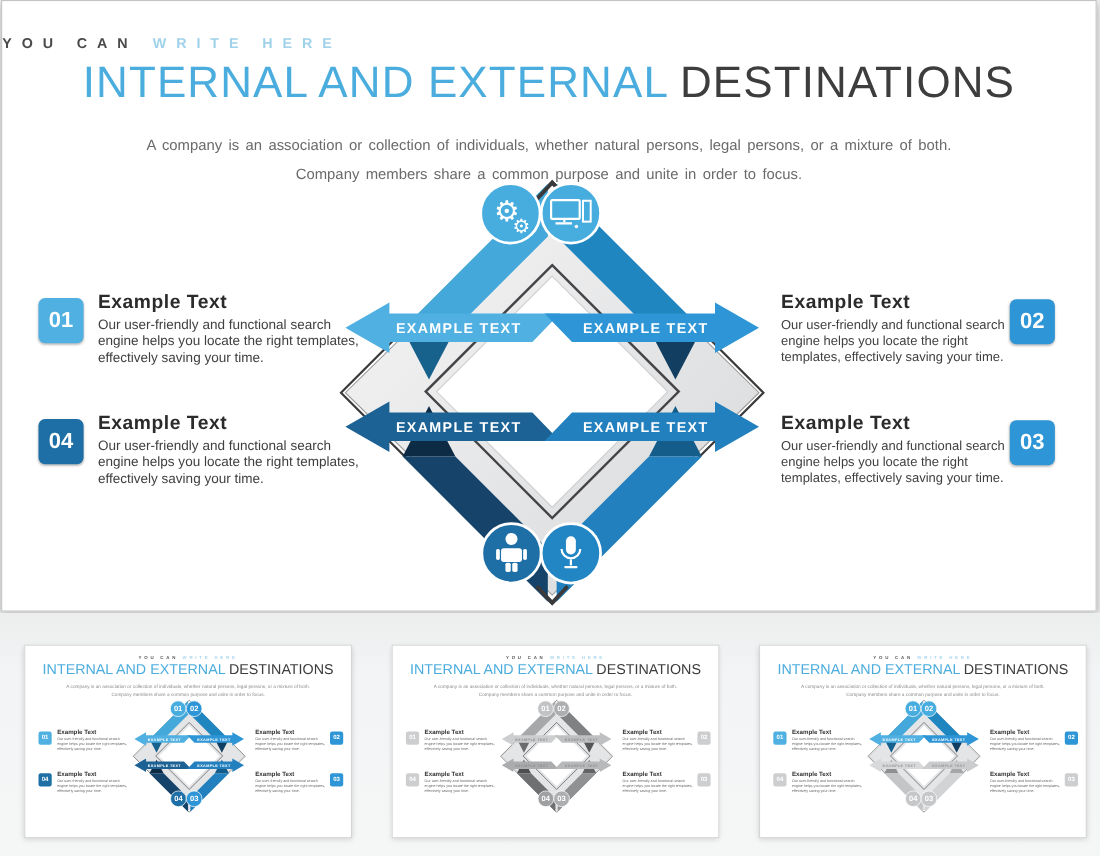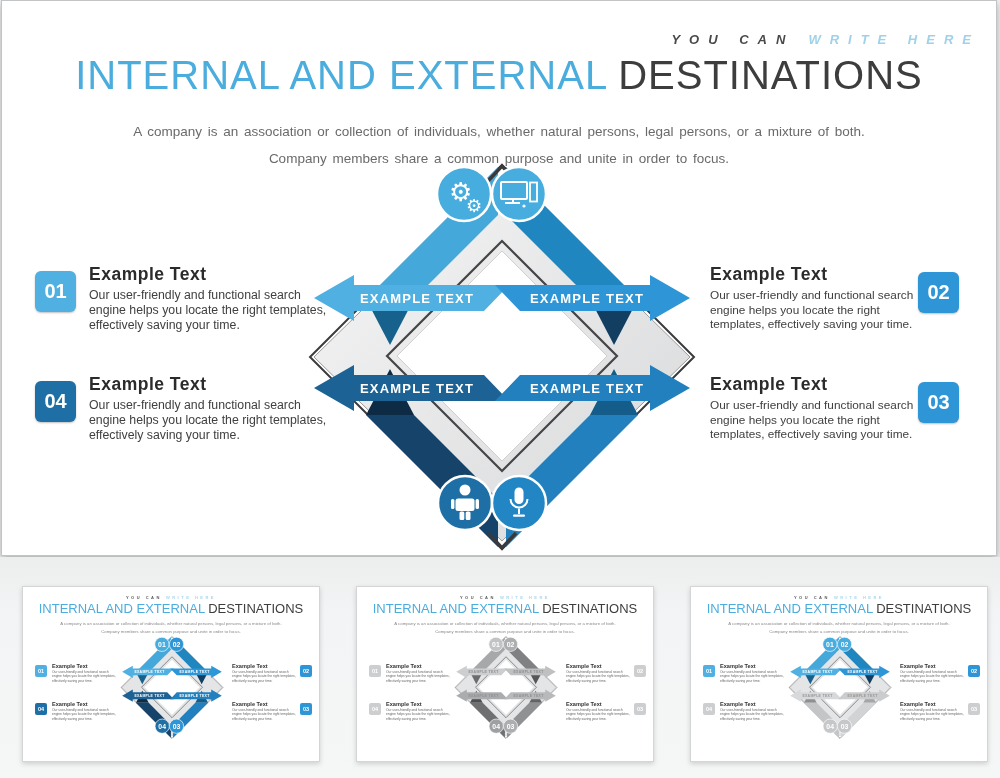--- a/index.html
+++ b/index.html
@@ -29,22 +29,22 @@
     --sq1:#4FB0E1; --sq2:#2E96D6; --sq3:#CDCED0; --sq4:#CDCED0;
   }
   .slide-graphic{ --c1:#47ACDE; --c2:#47ACDE; --c3:#2285C4; --c4:#1D6FA5; }
 
   
   .slide{
     position:absolute; left:1px; top:0; width:996px; height:556px;
     background:#ffffff; border:1px solid #c3c4c5;
     box-shadow:0 3px 8px rgba(0,0,0,0.30);
   }
-  .tagline{ position:absolute; left:0; right:16px; top:31px; text-align:right;
-    font-size:13px; font-weight:700; letter-spacing:9px;font-style:italic; }
+  .tagline{ position:absolute; left:0; right:0; top:31px; text-align:left;
+    font-size:13px; font-weight:700; letter-spacing:9px; }
   .tagline .tg-prefix{ color:#4a4a4a; margin-right:14px; }
   .tagline .tg-highlight{ color:#9fd2ea; }
   .main-title{ position:absolute; left:0; right:0; top:52px; text-align:center;
     font-size:40px; font-weight:400; letter-spacing:1px; color:#3d3d3d; white-space:nowrap; }
   .main-title .tt-blue{ color:#4badde; margin-right:10px; }
   .main-title .tt-dark{ color:#3d3d3d; }
   .subtitle{ position:absolute; left:120px; right:120px; top:117px; text-align:center;
     font-size:13.5px; line-height:2.0; color:#6a6a6a; word-spacing:2px; }
 
   

